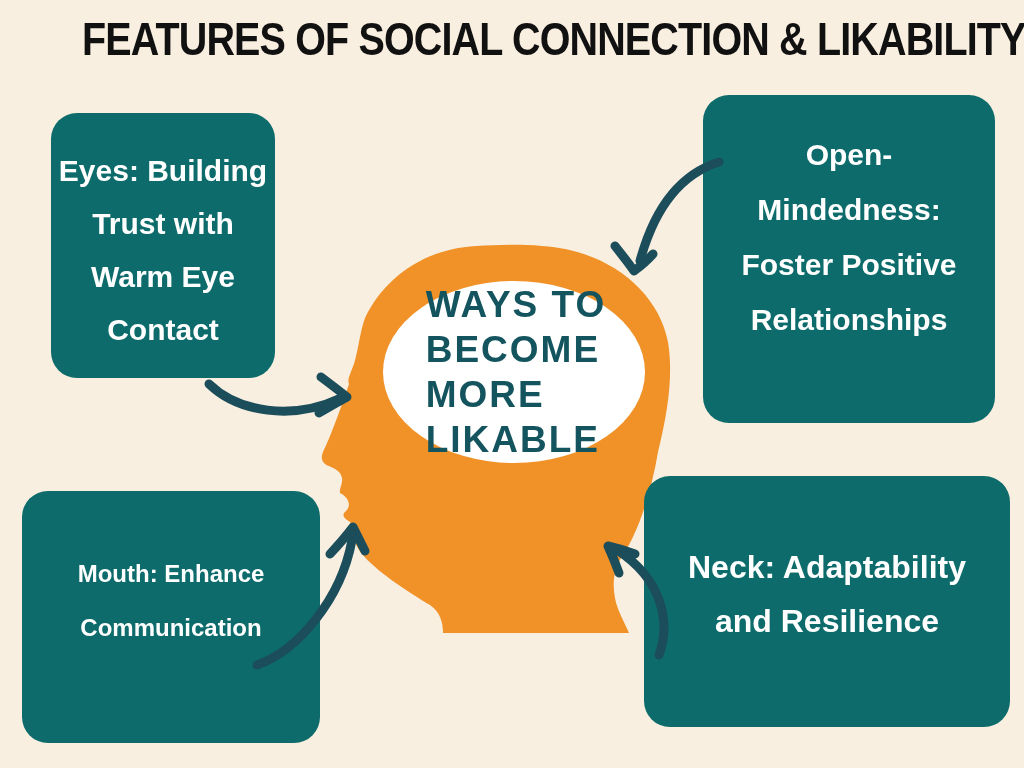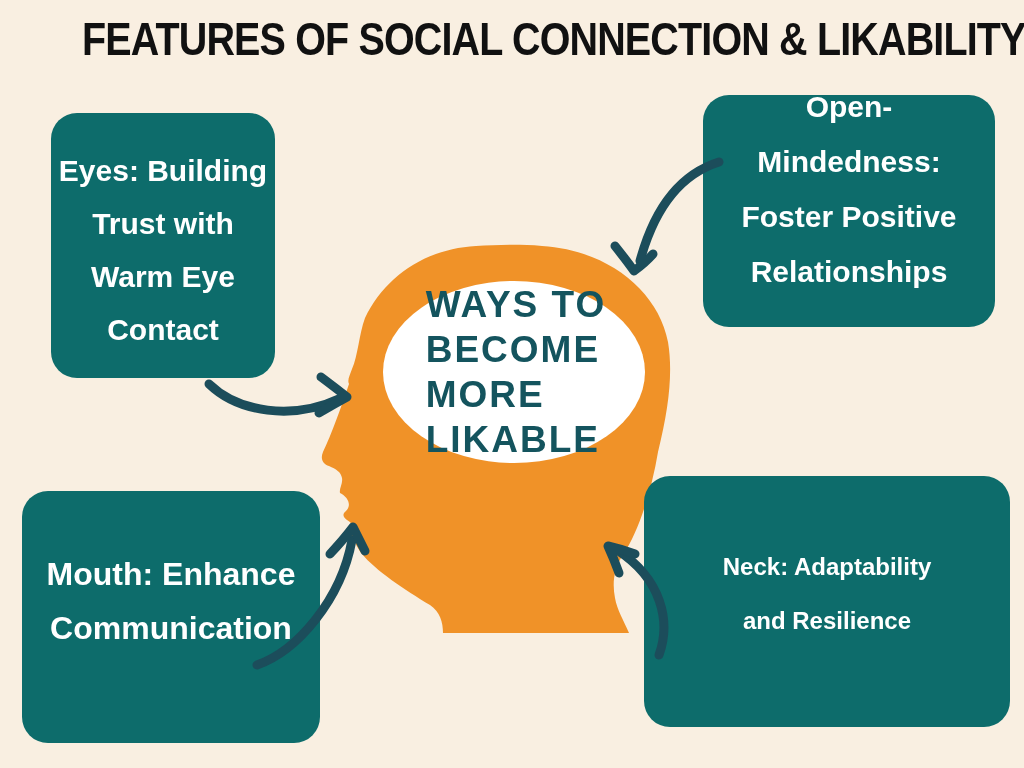--- a/index.html
+++ b/index.html
@@ -55,25 +55,25 @@
     border-radius:26px;
     display:flex;align-items:center;justify-content:center;
     text-align:center;
     color:var(--box-text);
     font-weight:bold;
     z-index:3;
   }
   .box .box-text{white-space:pre-line;display:block;}
   .box-eyes {left:51px; top:113px;width:224px;height:265px;font-size:30px;line-height:53px;}
   .box-eyes .box-text{transform:translateY(4px);}
-  .box-open {left:703px;top:95px; width:292px;height:232px;font-size:30px;line-height:55px;}
+  .box-open {left:703px;top:95px; width:292px;height:328px;font-size:30px;line-height:55px;}
   .box-open .box-text{transform:translateY(-22px);}
-  .box-mouth{left:22px; top:491px;width:298px;height:252px;font-size:32px;line-height:54px;}
+  .box-mouth{left:22px; top:491px;width:298px;height:252px;font-size:24px;line-height:54px;}
   .box-mouth .box-text{transform:translateY(-16px);}
-  .box-neck {left:644px;top:476px;width:366px;height:251px;font-size:24px;line-height:54px;}
+  .box-neck {left:644px;top:476px;width:366px;height:251px;font-size:32px;line-height:54px;}
   .box-neck .box-text{transform:translateY(-8px);}
 
   .arrow-stroke{
     stroke:var(--arrow);
     stroke-width:9;
     stroke-linecap:round;
     stroke-linejoin:round;
     fill:none;
   }
 </style>

